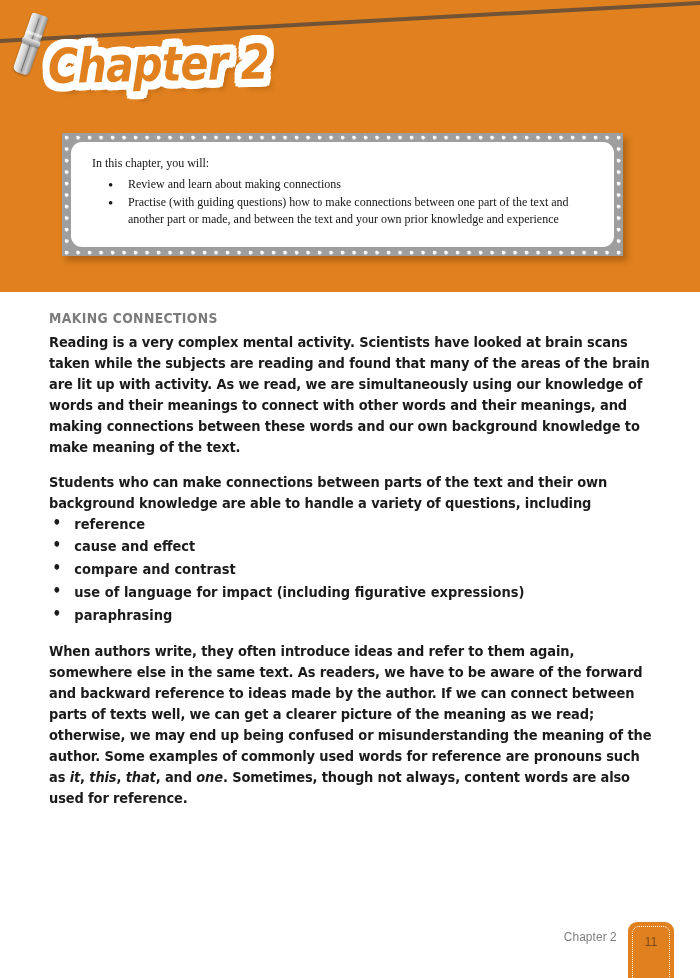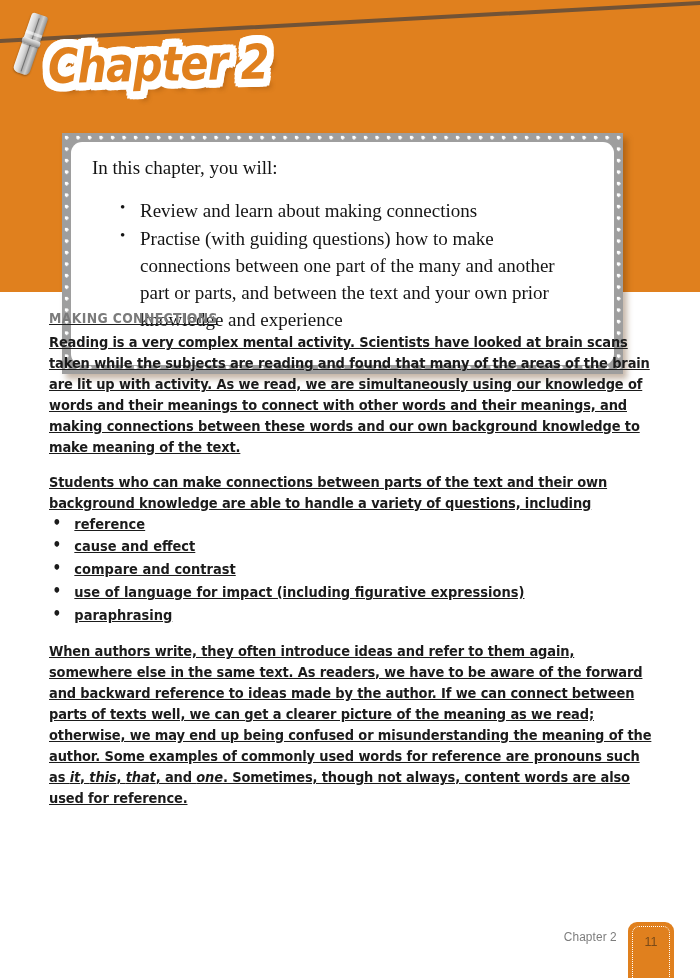--- a/index.html
+++ b/index.html
@@ -131,29 +131,29 @@
     background-image:
       radial-gradient(circle at 4.5px 4.5px, #ffffff 1.7px, rgba(255,255,255,0) 2.1px);
     background-size: 11.5px 11.5px;
     background-position: 0 0;
   }
   #objectives-inner {
     background: #ffffff;
     border-radius: 11px;
     padding: 13px 20px 15px 21px;
     font-family: "Liberation Serif", "DejaVu Serif", serif;
-    font-size: 19px;
+    font-size: 12px;
     color: #141414;
     line-height: 1.42;
   }
   #objectives-inner .intro {
     margin: 0 0 1px 0;
   }
   #objectives-inner ul {
-    margin: 16px;
+    margin: 4px;
     padding: 0;
     list-style: none;
   }
   #objectives-inner li {
     position: relative;
     padding-left: 32px;
     margin: 1px 0 0 0;
   }
   #objectives-inner li::before {
     content: "\2022";
@@ -165,21 +165,20 @@
   }
 
   
   #content {
     position: absolute;
     left: 49px;
     top: 310px;
     width: 604px;
     font-family: "Liberation Sans Narrow", "Liberation Sans", sans-serif;
     color: #1b1b1b;
-    text-decoration: underline;
   }
   #section-heading {
     font-family: "DejaVu Sans", sans-serif;
     font-weight: bold;
     font-size: 13.5px;
     letter-spacing: .4px;
     color: #7b7b7b;
     transform: scaleX(.92);
     transform-origin: left center;
     margin: 0 0 6px 0;
@@ -298,21 +297,21 @@
     </div>
   </div>
 
   <div id="chapter-title">Chapter 2</div>
 
   <div id="objectives-box">
     <div id="objectives-inner">
       <p class="intro">In this chapter, you will:</p>
       <ul>
         <li>Review and learn about making connections</li>
-        <li>Practise (with guiding questions) how to make connections between one part of the many and another part or parts, and between the text and your own prior knowledge and experience</li>
+        <li>Practise (with guiding questions) how to make connections between one part of the text and another part or made, and between the text and your own prior knowledge and experience</li>
       </ul>
     </div>
   </div>
 
   <div id="content">
 
     <div id="section-heading">MAKING CONNECTIONS</div>
 
     <p class="body-par">Reading is a very complex mental activity. Scientists have looked at brain scans taken while the subjects are reading and found that many of the areas of the brain are lit up with activity. As we read, we are simultaneously using our knowledge of words and their meanings to connect with other words and their meanings, and making connections between these words and our own background knowledge to make meaning of the text.</p>
 

